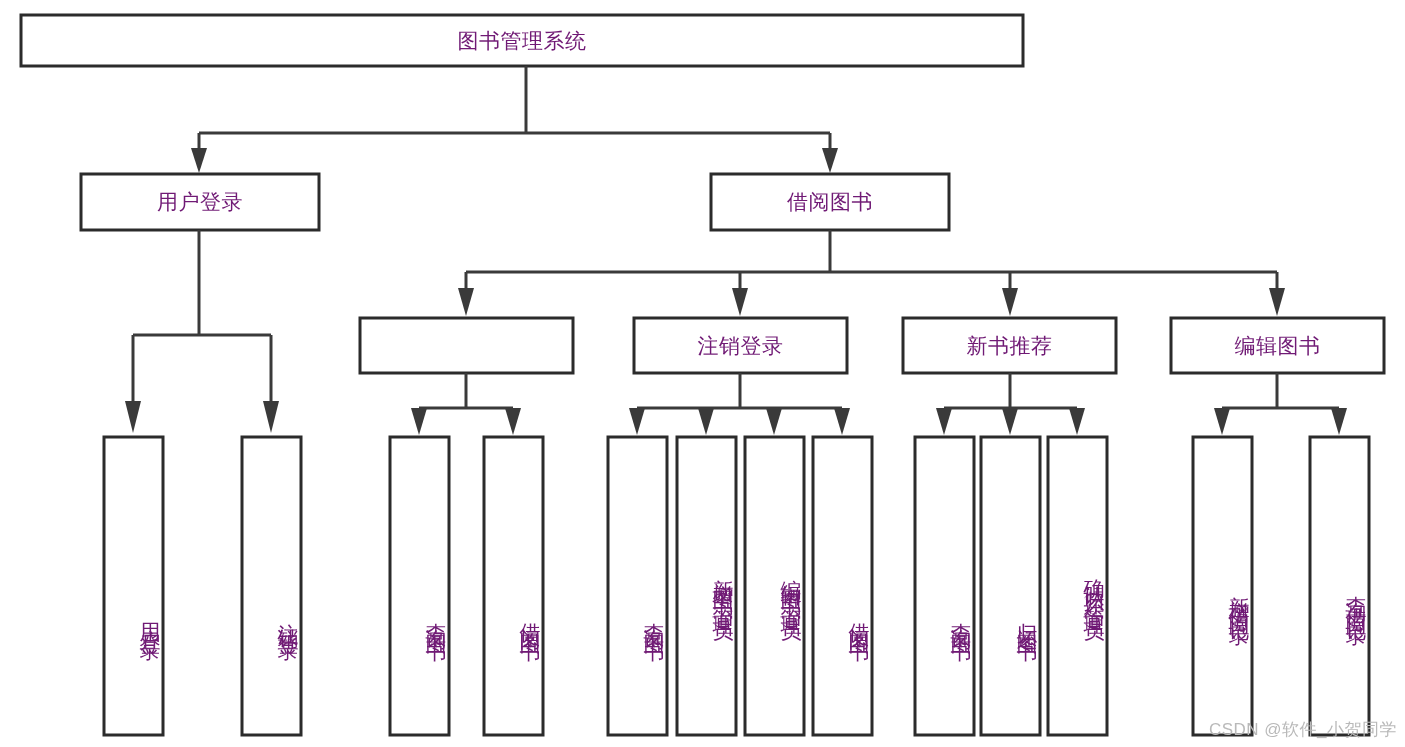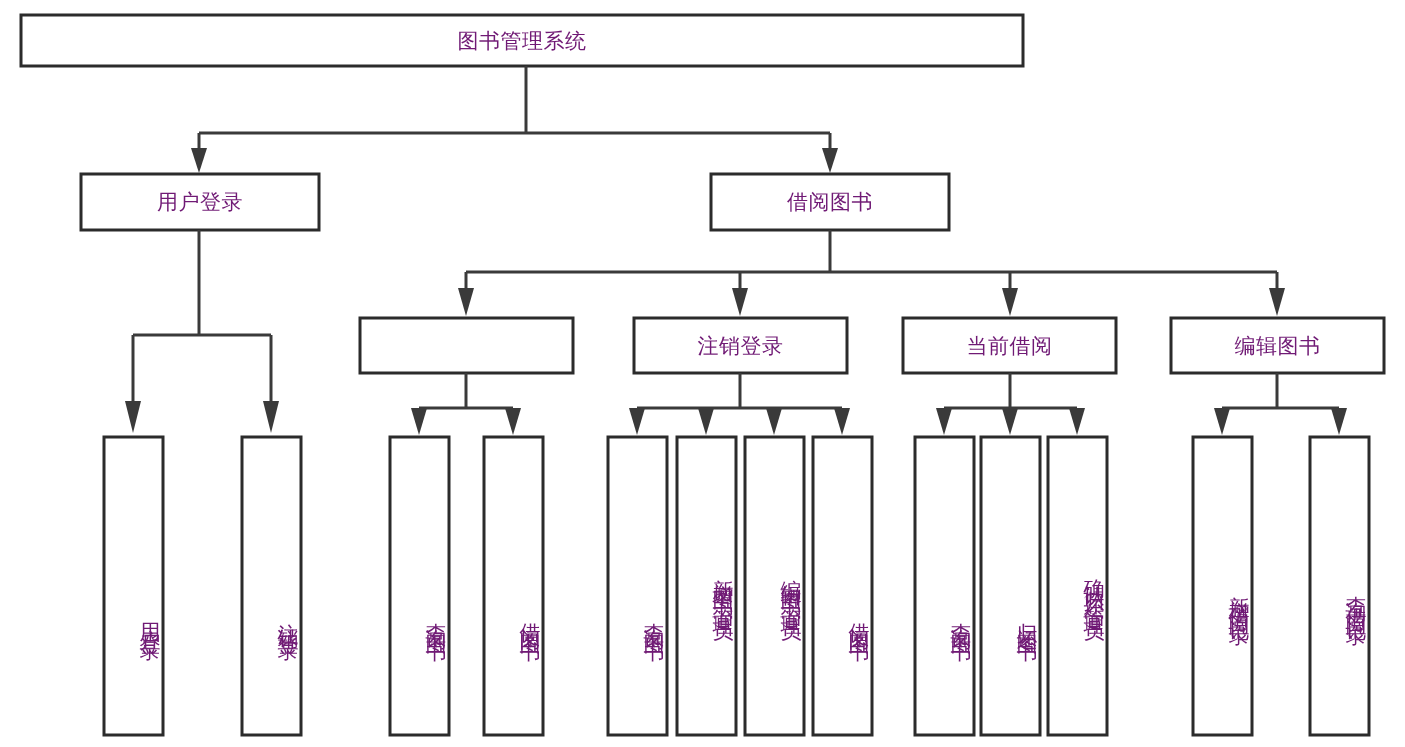--- a/index.html
+++ b/index.html
@@ -182,34 +182,35 @@
     <rect class="node-rect" x="1193" y="437" width="59" height="298"></rect>
     <rect class="node-rect" x="1310" y="437" width="59" height="298"></rect>
   </svg>
 
   <div class="node-label horizontal" style="left:21px; top:15px; width:1002px; height:51px;">图书管理系统</div>
 
   <div class="node-label horizontal" style="left:81px; top:174px; width:238px; height:56px;">用户登录</div>
   <div class="node-label horizontal" style="left:711px; top:174px; width:238px; height:56px;">借阅图书</div>
 
   <div class="node-label horizontal" style="left:634px; top:318px; width:213px; height:55px;">注销登录</div>
-  <div class="node-label horizontal" style="left:903px; top:318px; width:213px; height:55px;">当前借阅</div>
+  <div class="node-label horizontal" style="left:903px; top:318px; width:213px; height:55px;">新书推荐</div>
   <div class="node-label horizontal" style="left:1171px; top:318px; width:213px; height:55px;">编辑图书</div>
 
   <div class="node-label vertical" style="left:104px; top:497px; width:59px; height:238px;">用户登录</div>
   <div class="node-label vertical" style="left:242px; top:497px; width:59px; height:238px;">注销登录</div>
 
   <div class="node-label vertical" style="left:390px; top:497px; width:59px; height:238px;">查询图书</div>
   <div class="node-label vertical" style="left:484px; top:497px; width:59px; height:238px;">借阅图书</div>
 
   <div class="node-label vertical" style="left:608px; top:497px; width:59px; height:238px;">查询图书</div>
   <div class="node-label vertical tall" style="left:677px; top:440px; width:59px; height:295px;">新增图书（管理员）</div>
   <div class="node-label vertical tall" style="left:745px; top:440px; width:59px; height:295px;">编辑图书（管理员）</div>
   <div class="node-label vertical" style="left:813px; top:497px; width:59px; height:238px;">借阅图书</div>
 
   <div class="node-label vertical" style="left:915px; top:497px; width:59px; height:238px;">查询图书</div>
   <div class="node-label vertical" style="left:981px; top:497px; width:59px; height:238px;">归还图书</div>
   <div class="node-label vertical tall" style="left:1048px; top:440px; width:59px; height:295px;">确认归还（管理员）</div>
 
   <div class="node-label vertical" style="left:1193px; top:455px; width:59px; height:280px;">新增借阅记录</div>
   <div class="node-label vertical" style="left:1310px; top:455px; width:59px; height:280px;">查询借阅记录</div>
 
+  <div id="watermark">CSDN @软件_小贺同学</div>
 </div>
 
 </body></html>

